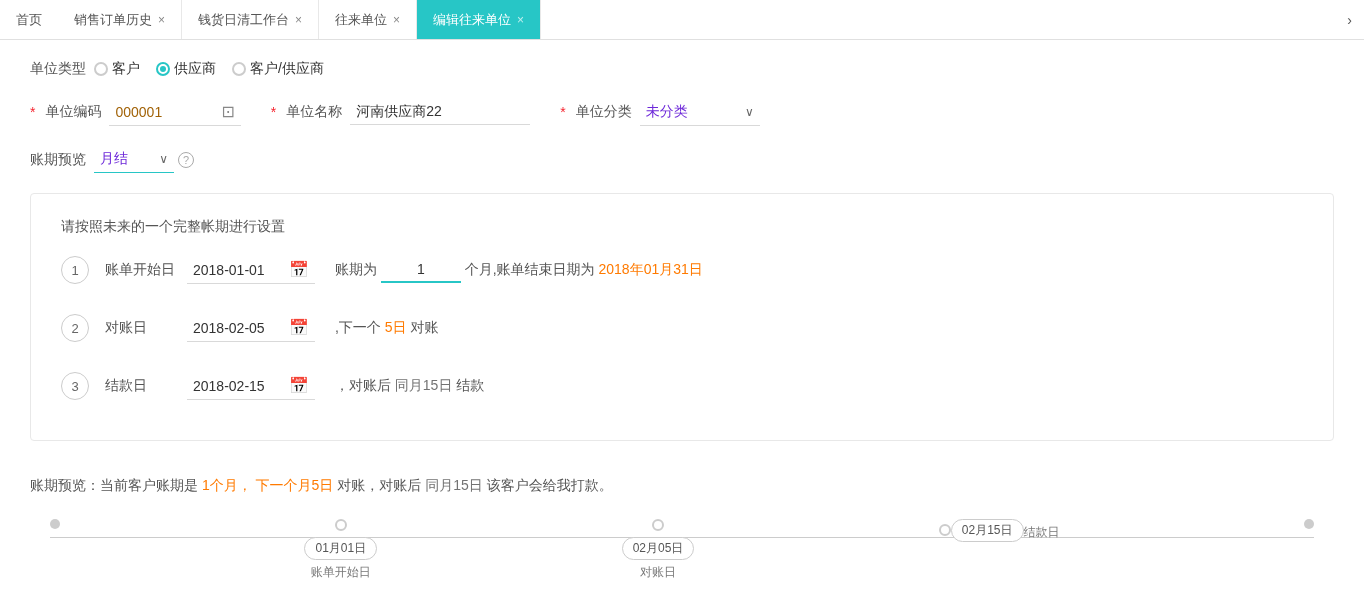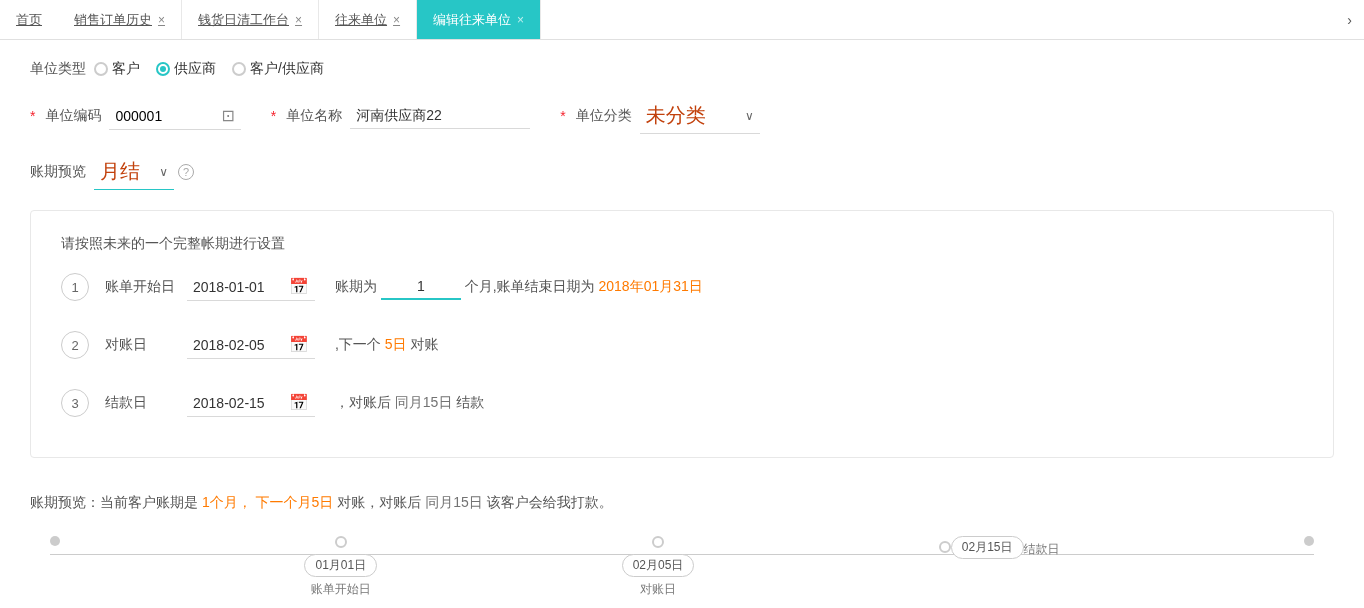--- a/index.html
+++ b/index.html
@@ -29,21 +29,20 @@
     .tab-item.active {
       background: #27c6c6;
       color: #fff;
     }
     .tab-item .close-x {
       font-size: 12px;
       opacity: 0.7;
     }
     .tab-item.plain {
       background: #fff;
-      text-decoration: underline;
     }
     .tab-item:first-child {
       background: #fff;
       border: none;
     }
     .tab-more {
       display: flex;
       align-items: center;
       padding: 0 12px;
       cursor: pointer;
@@ -144,22 +143,22 @@
     .select-field {
       display: flex;
       align-items: center;
       border-bottom: 1px solid #d9d9d9;
       padding: 4px 6px;
       gap: 6px;
       min-width: 120px;
       cursor: pointer;
     }
     .select-value {
-      color: #c2410c;
-      font-size: 20px;
+      color: #6d28d9;
+      font-size: 14px;
     }
     .select-arrow {
       color: #666;
       font-size: 12px;
     }
     .select-plain {
       display: flex;
       align-items: center;
       gap: 4px;
     }
@@ -335,21 +334,21 @@
         </label>
       </div>
     </div>
   </div>
 
   <div class="form-row">
     <div class="form-field">
       <span class="required-star">*</span>
       <span class="form-label">单位编码</span>
       <div class="input-with-icon">
-        <input type="text" value="000001" style="color: #000000; width: 100px;">
+        <input type="text" value="000001" style="color: #a16207; width: 100px;">
         <span class="icon-btn">⊡</span>
       </div>
     </div>
     <div class="form-field">
       <span class="required-star">*</span>
       <span class="form-label">单位名称</span>
       <input type="text" class="form-input name-input" value="河南供应商22" style="">
     </div>
     <div class="form-field">
       <span class="required-star">*</span>

